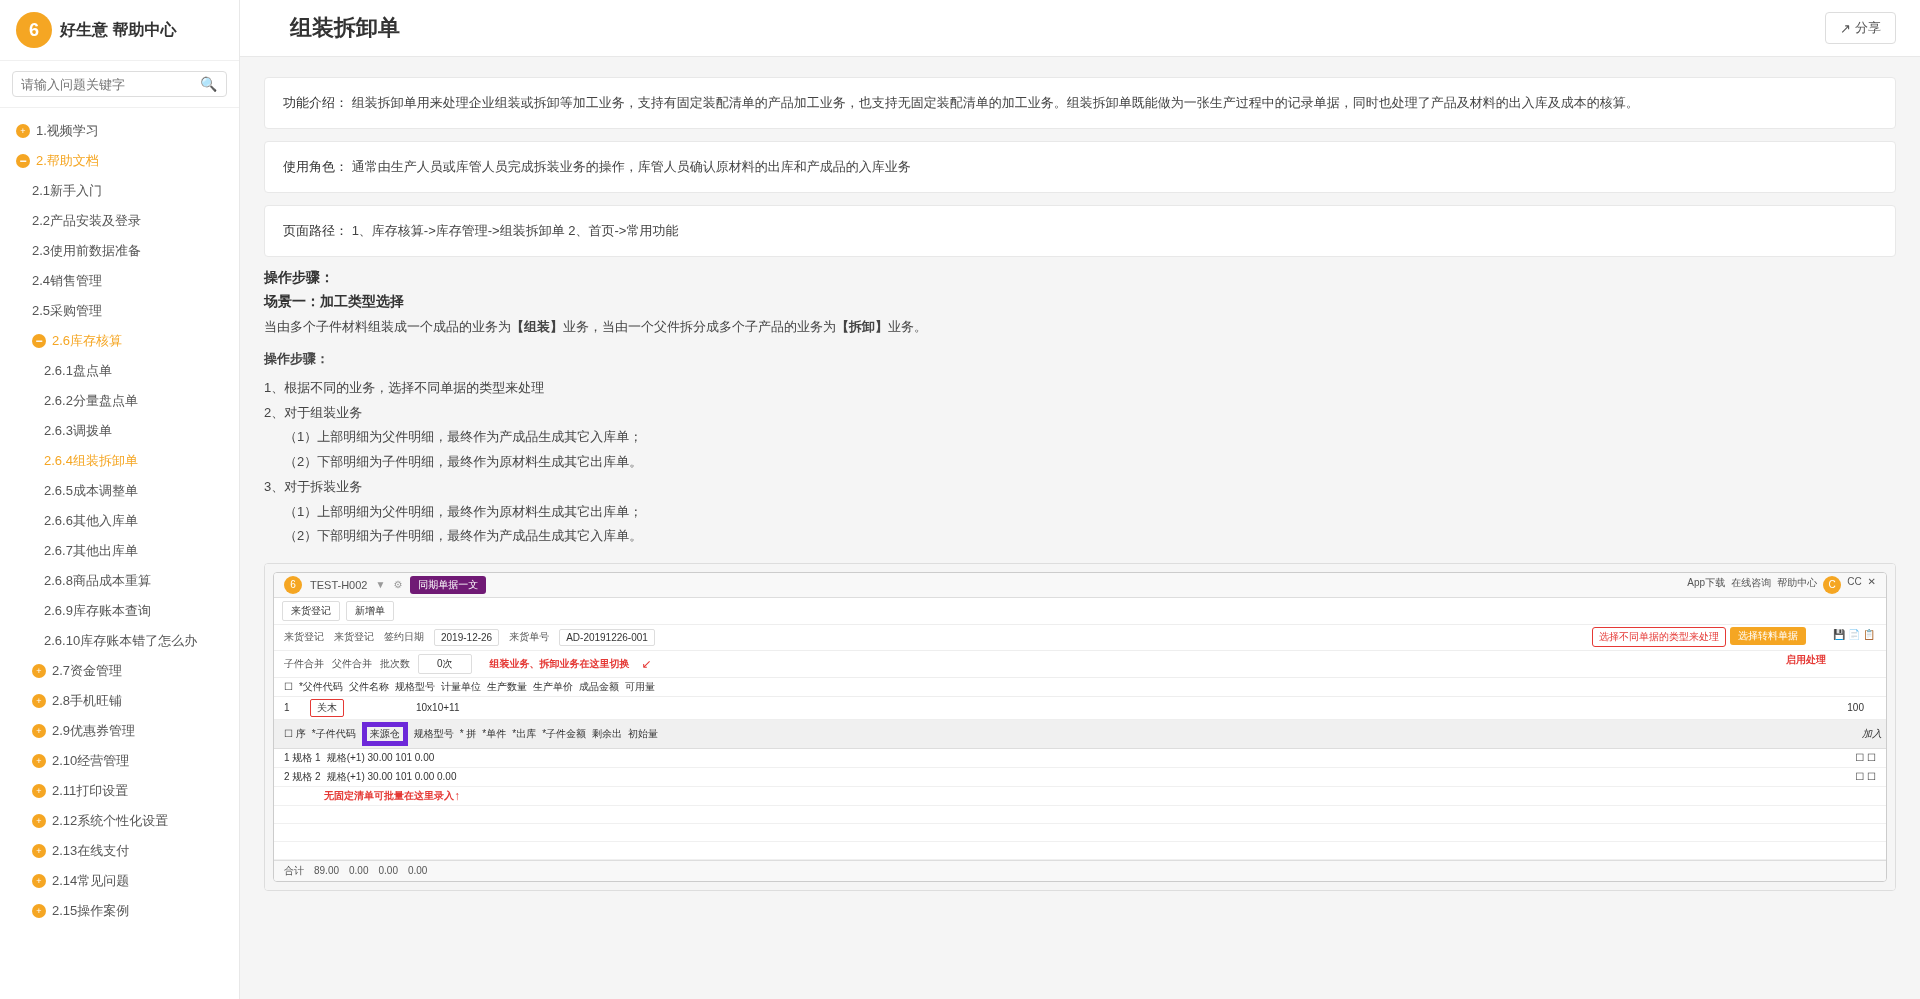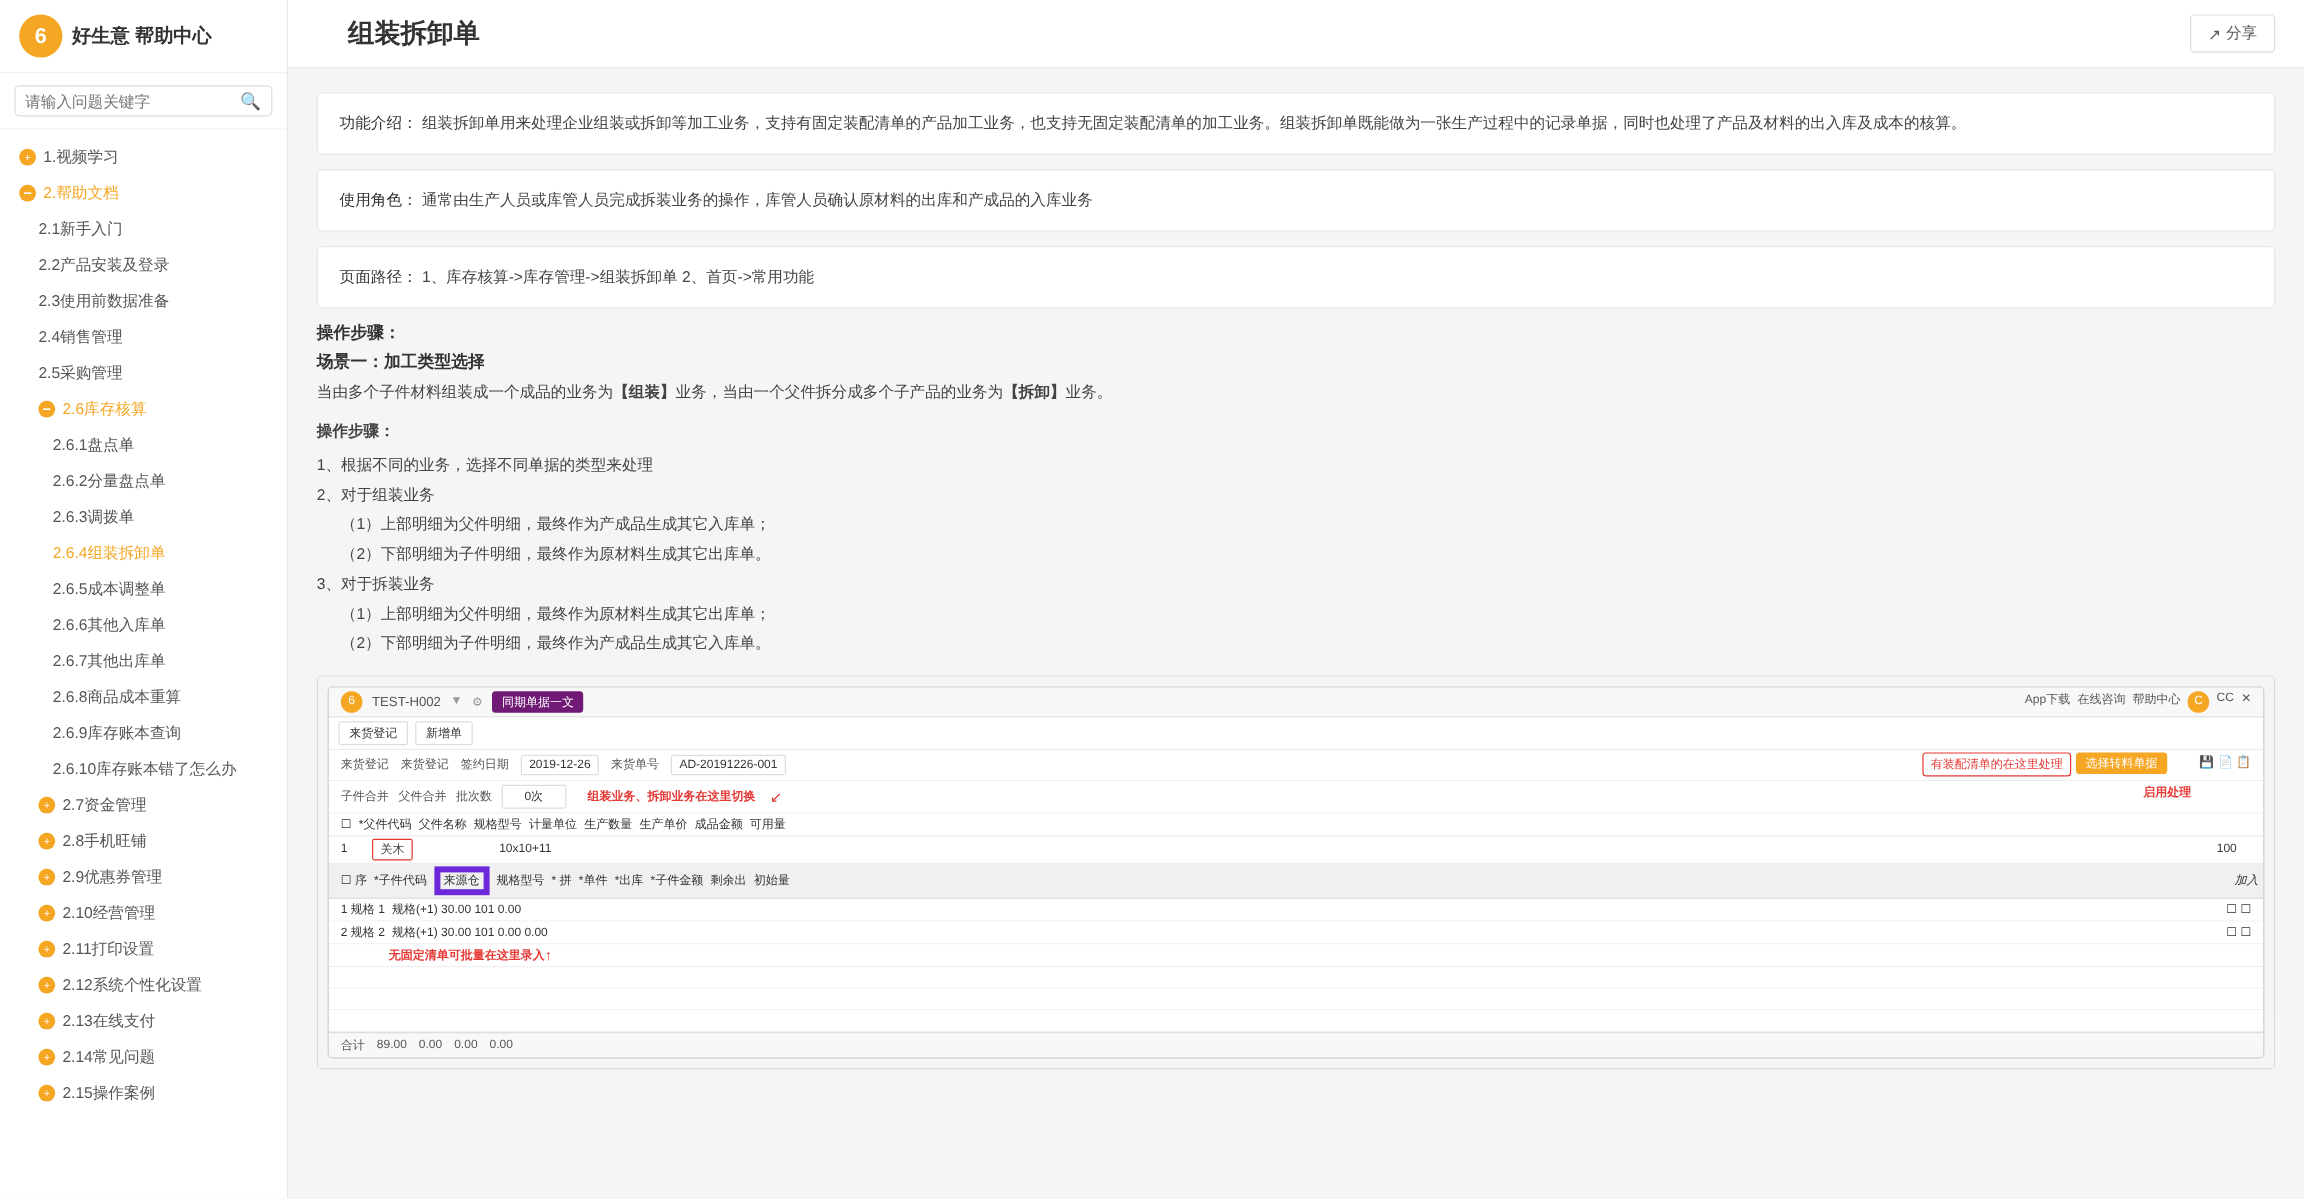--- a/index.html
+++ b/index.html
@@ -434,21 +434,21 @@
             </div>
 
             <div style="background:#fff; border-bottom:1px solid #eee; padding:4px 10px; display:flex; align-items:center; gap:10px; position:relative;">
               <span style="font-size:10px; color:#555;">来货登记</span>
               <span style="font-size:10px; color:#555;">来货登记</span>
               <span style="font-size:10px; color:#555;">签约日期</span>
               <span style="border:1px solid #ddd; padding:2px 6px; font-size:10px; border-radius:2px;">2019-12-26</span>
               <span style="font-size:10px; color:#555;">来货单号</span>
               <span style="border:1px solid #ddd; padding:2px 6px; font-size:10px; border-radius:2px;">AD-20191226-001</span>
 
-              <span style="position:absolute; right:160px; top:2px; background:#fff; border:1.5px solid #e53935; border-radius:3px; padding:2px 6px; font-size:10px; color:#e53935;">有装配清单的在这里处理</span>
+              <span style="position:absolute; right:160px; top:2px; background:#fff; border:1.5px solid #e53935; border-radius:3px; padding:2px 6px; font-size:10px; color:#e53935;">选择不同单据的类型来处理</span>
               <span style="position:absolute; right:80px; top:2px; background:#f5a623; color:#fff; border-radius:3px; padding:2px 8px; font-size:10px;">选择转料单据</span>
               <span style="font-size:10px; color:#555; position:absolute; right:10px; top:4px;">💾 📄 📋</span>
             </div>
 
             <div style="background:#fff; border-bottom:1px solid #eee; padding:3px 10px; display:flex; align-items:center; gap:8px; position:relative;">
               <span style="font-size:10px; color:#555;">子件合并</span>
               <span style="font-size:10px; color:#555;">父件合并</span>
               <span style="font-size:10px; color:#555;font-family:Liberation Serif, serif;">批次数</span>
               <span style="border:1px solid #ddd; padding:2px 18px; font-size:10px; border-radius:2px;">0次</span>
 

